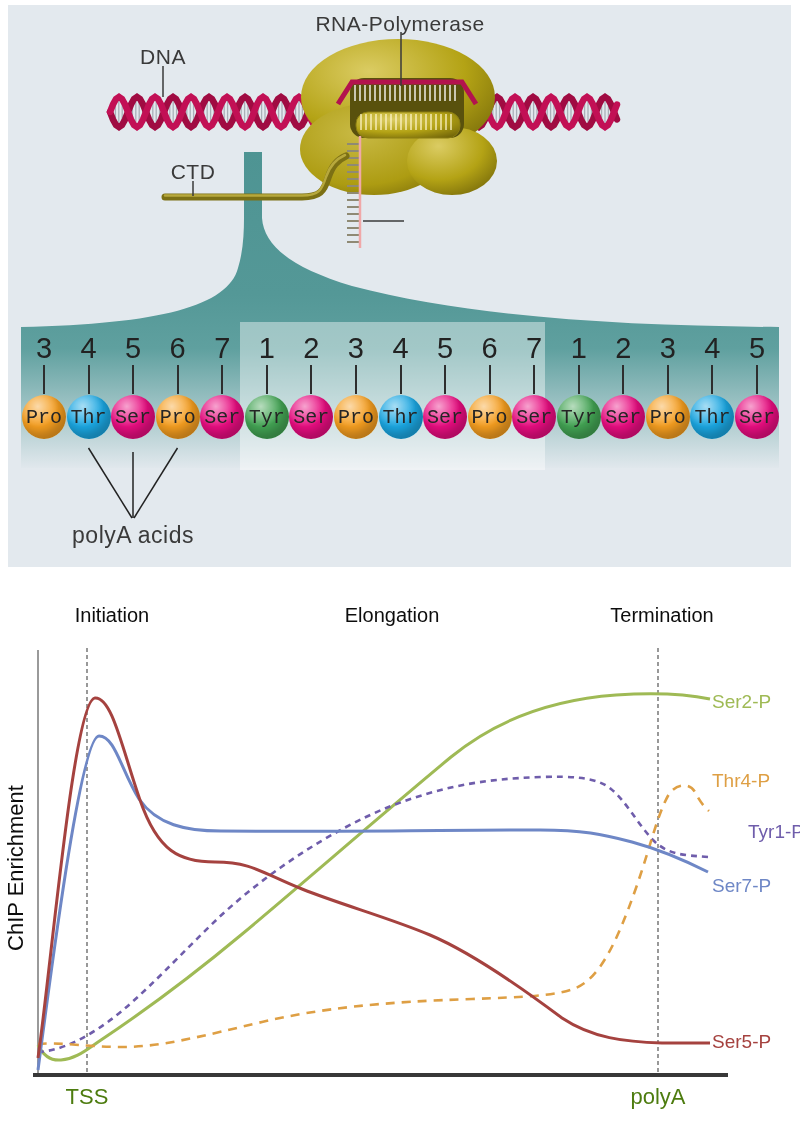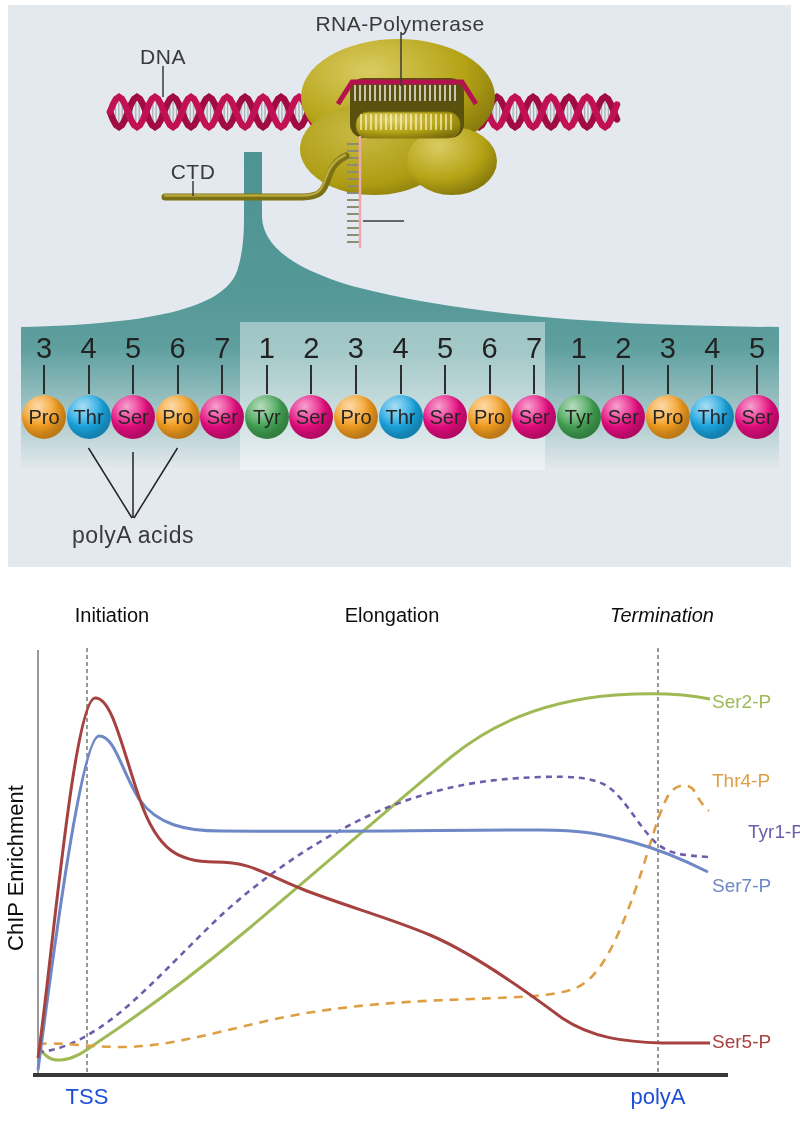--- a/index.html
+++ b/index.html
@@ -13,24 +13,24 @@
   .center{transform:translateX(-50%);}
   
   #residue-row{position:absolute;left:22px;top:331px;width:757px;display:flex;justify-content:space-between;}
   .slot{width:44px;display:flex;flex-direction:column;align-items:center;}
   .num{font-size:29px;color:#222;line-height:34px;height:34px;}
   .stem{width:2px;height:29px;background:#2e2e2e;}
   .ball{width:44px;height:44px;border-radius:50%;margin-top:1px;
         display:flex;align-items:center;justify-content:center;
         font-size:20px;color:#252525;
         background:radial-gradient(circle at 36% 26%,rgba(255,255,255,.62),rgba(255,255,255,0) 48%),var(--c,#ccc);
-        box-shadow:inset -5px -7px 10px rgba(0,0,0,.25);}
+        box-shadow:inset -5px -7px 10px rgba(0,0,0,.25);font-family:Liberation Mono, monospace;}
   
   .phase{position:absolute;font-size:20px;color:#0d0d0d;white-space:nowrap;}
-  .tick{position:absolute;font-size:22px;color:#1d4ed8;white-space:nowrap;}
+  .tick{position:absolute;font-size:22px;color:#4d7c0f;white-space:nowrap;}
   .legend{position:absolute;font-size:19px;white-space:nowrap;}
   #ylab{position:absolute;left:16px;top:868px;font-size:22px;color:#0d0d0d;white-space:nowrap;
         transform:translate(-50%,-50%) rotate(-90deg);}
 </style>
 </head>
 <body>
 
 <div id="panel" class="abs">
   <svg width="783" height="562" viewBox="8 5 783 562">
     <defs>
@@ -363,21 +363,21 @@
 
   <path fill="none" stroke-width="3" d="M38,1045 C43,1055 51,1061 61,1060 C76,1059 86,1050 101,1040 C131,1020 181,985 241,935 C301,885 381,815 451,757 C501,716 561,699 616,695 C646,693 681,693 710,699" stroke="#9FBA55"></path>
   <path fill="none" stroke-width="2.6" stroke-dasharray="6 5" d="M38,1052 C56,1051 76,1043 96,1030 C131,1008 166,969 211,925 C261,876 331,830 391,806 C441,787 481,779 541,777 C571,776 597,777 611,789 C626,801 637,823 653,840 C669,856 686,855 708,857" stroke="#6F5DAB"></path>
   <path fill="none" stroke-width="2.6" stroke-dasharray="9 7" d="M38,1044 C60,1042 90,1047 122,1047 C162,1047 202,1036 262,1022 C322,1008 382,1002 472,999 C522,997 556,996 576,988 C599,978 616,945 636,888 C651,845 657,815 669,794 C677,783 691,782 696,794 C702,805 705,807 709,811" stroke="#DE9F44"></path>
   <path fill="none" stroke-width="3" d="M38,1070 C55,940 82,736 99,736 C115,736 121,770 139,799 C157,825 186,831 221,831 C330,832 430,830 540,830 C582,830 602,834 632,842 C658,849 682,859 708,872" stroke="#6E87C6"></path>
   <path fill="none" stroke-width="3" d="M38,1058 C52,960 74,700 95,698 C112,697 122,748 140,800 C158,852 180,862 215,862 C252,862 262,873 302,889 C342,905 390,918 430,935 C470,952 522,988 562,1018 C592,1038 625,1042 662,1043 L710,1043" stroke="#A5423F"></path>
 </svg>
 
 <span class="phase center" style="left:112px;top:604px;">Initiation</span>
 <span class="phase center" style="left:392px;top:604px;">Elongation</span>
-<span class="phase center" style="left:662px;top:604px;font-style:italic;">Termination</span>
+<span class="phase center" style="left:662px;top:604px;">Termination</span>
 <span id="ylab">ChIP Enrichment</span>
 <span class="tick center" style="left:87px;top:1084px;">TSS</span>
 <span class="tick center" style="left:658px;top:1084px;">polyA</span>
 <span class="legend" style="left: 712px; top: 691px; color: rgb(159, 186, 85);">Ser2-P</span>
 <span class="legend" style="left: 712px; top: 770px; color: rgb(222, 159, 68);">Thr4-P</span>
 <span class="legend" style="left: 748px; top: 821px; color: rgb(111, 93, 171);">Tyr1-P</span>
 <span class="legend" style="left: 712px; top: 875px; color: rgb(110, 135, 198);">Ser7-P</span>
 <span class="legend" style="left: 712px; top: 1031px; color: rgb(165, 66, 63);">Ser5-P</span>
 
 </body></html>

